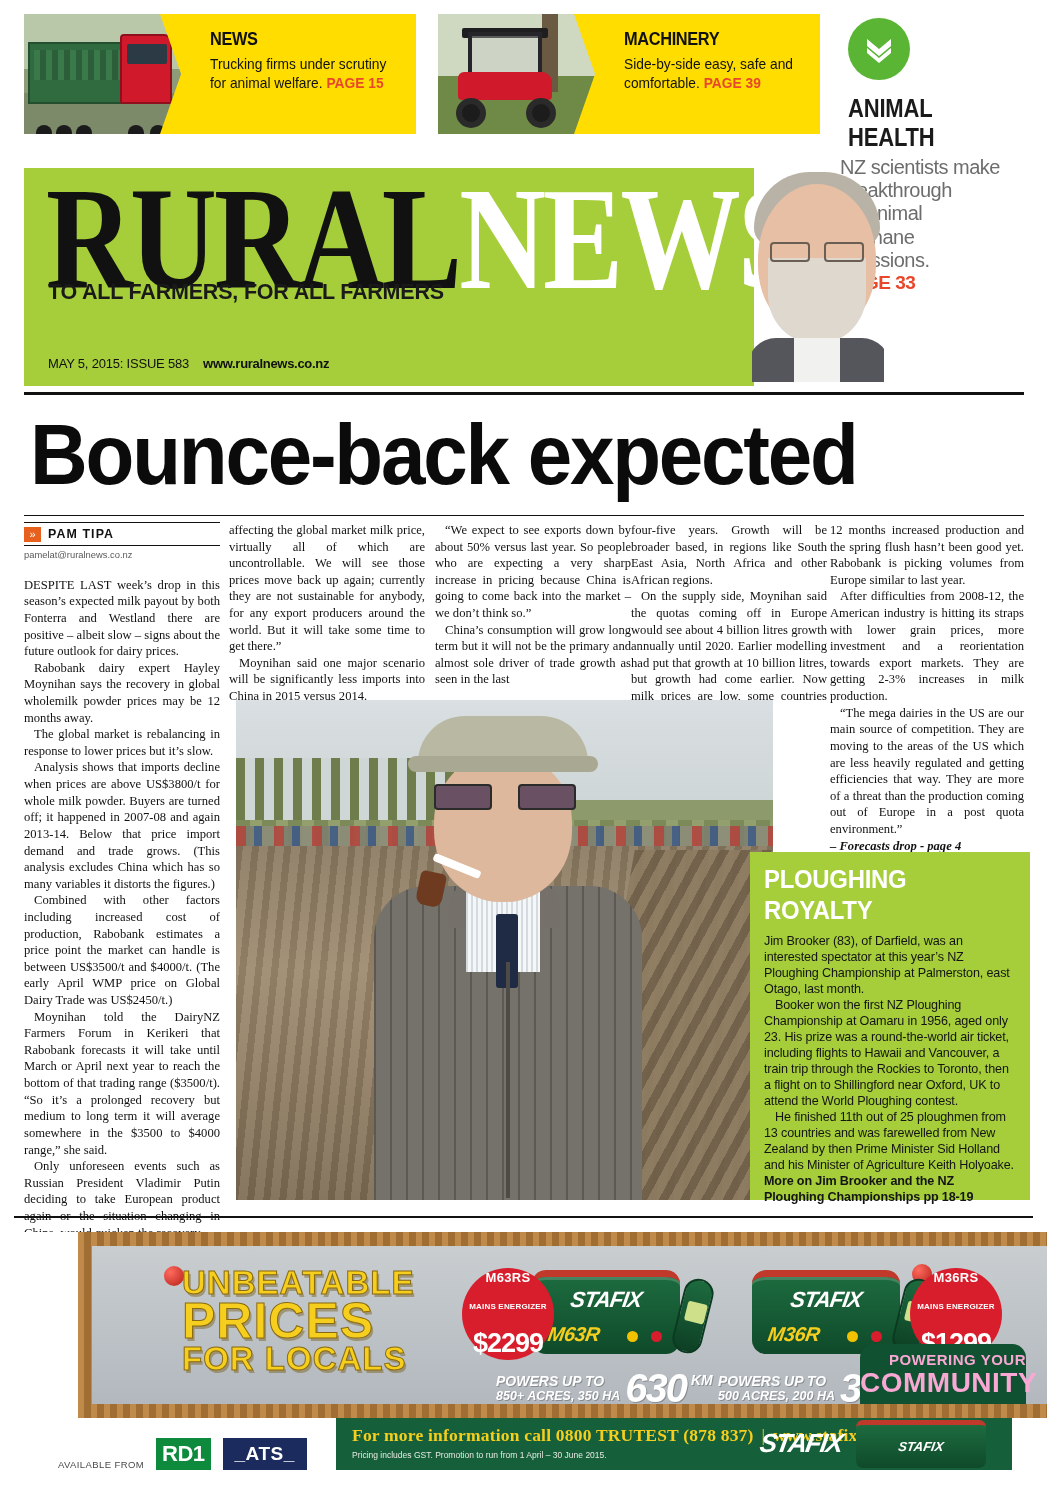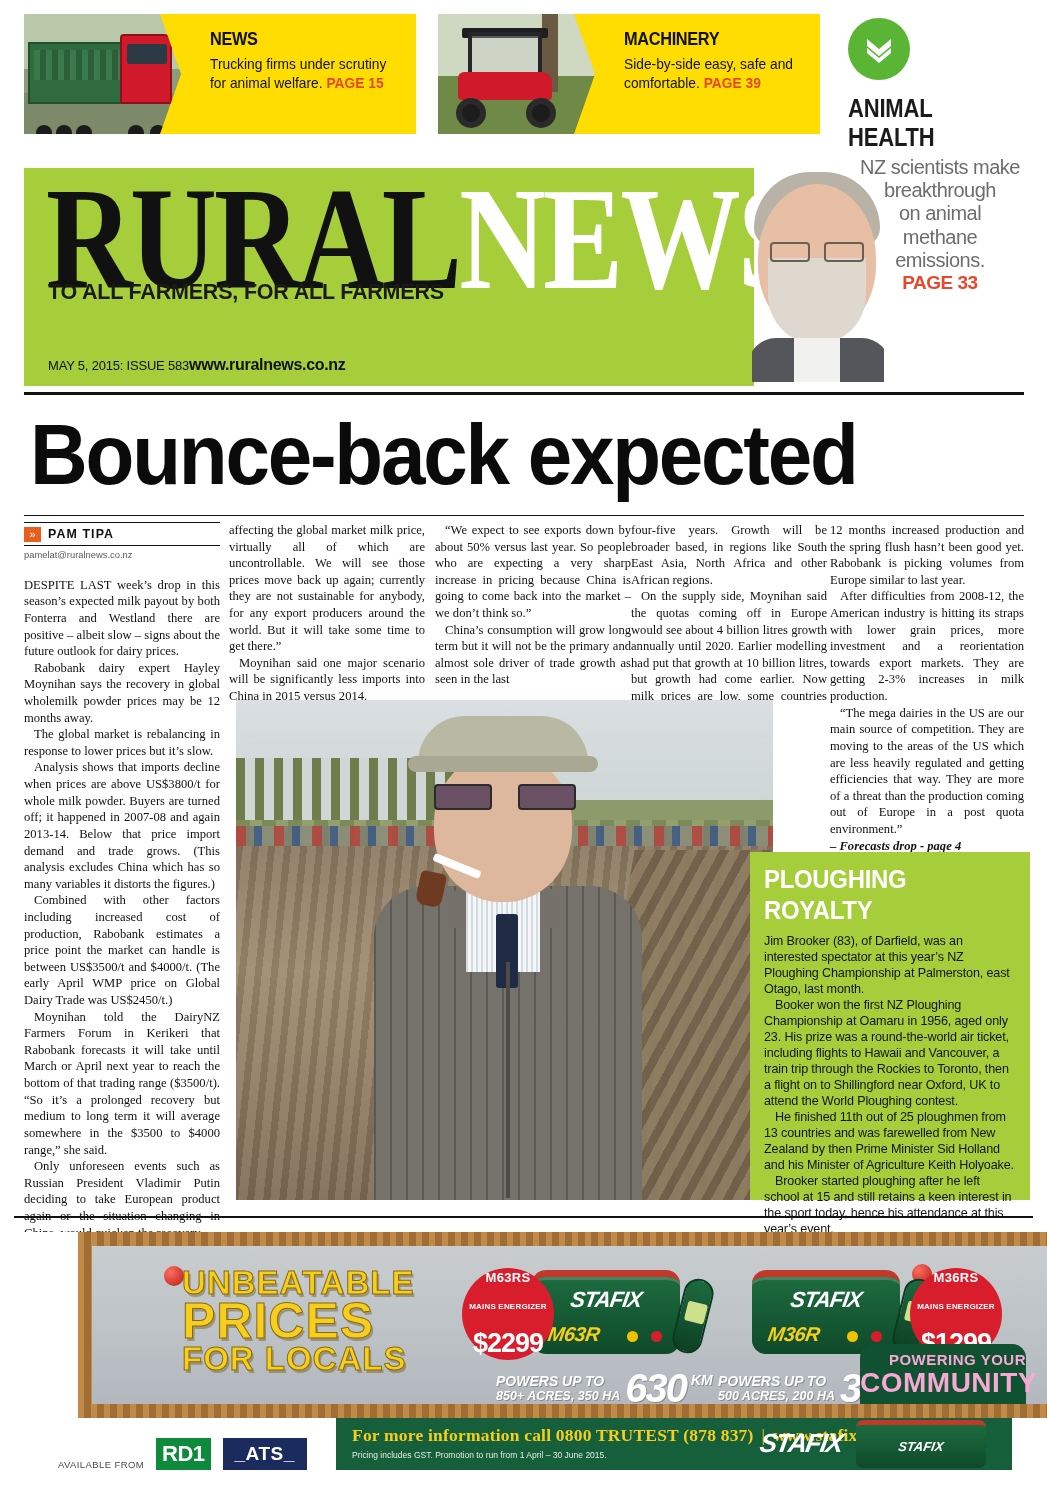--- a/index.html
+++ b/index.html
@@ -71,21 +71,21 @@
     width:62px; height:62px; border-radius:50%; background:#5BB535;
     position:relative; margin-left:8px;
   }
   .chev-circle svg { position:absolute; left:50%; top:50%; transform:translate(-50%,-50%); }
   .promo-kicker {
     font-family:"Liberation Sans Narrow","Liberation Sans",sans-serif;
     font-weight:bold; font-size:25px; color:#1a1a1a; letter-spacing:-0.2px;
     margin:14px 0 4px 8px; transform:scaleX(0.88); transform-origin:left center;
   }
   .promo-text {
-    font-size:20px; line-height:1.16; color:#6d6d6d; text-align:center;
+    font-size:20px; line-height:1.16; color:#6d6d6d; text-align:left;
     letter-spacing:-0.5px;
   }
   .promo-text .page-ref { color:#E8472B; font-weight:bold; font-size:19px; }
 
   
   .masthead {
     position:absolute; left:24px; top:168px; width:730px; height:218px;
     background:#A5CE3A;
   }
   .mast-title {
@@ -98,21 +98,21 @@
   .mast-title .rural { color:#111111; }
   .mast-title .news  { color:#FFFFFF; }
   .mast-sub {
     position:absolute; left:24px; top:112px;
     font-weight:bold; font-size:21.5px; letter-spacing:-0.2px; color:#1a1a1a;
   }
   .mast-foot {
     position:absolute; left:24px; top:188px; font-size:13px; color:#111;
   }
   .mast-foot .issue{ letter-spacing:-0.2px; }
-  .mast-foot .url{ font-weight:bold; font-size:16px; margin-left:0; letter-spacing:-0.3px; }
+  .mast-foot .url{ font-weight:bold; font-size:13px; margin-left:14px; letter-spacing:-0.3px; }
 
   
   .mast-photo {
     position:absolute; left:752px; top:166px; width:132px; height:216px; overflow:hidden;
   }
   .face { position:absolute; left:6px; top:18px; width:118px; height:150px; border-radius:50% 50% 46% 46%; background:#e6bfa4; }
   .hair { position:absolute; left:2px; top:6px; width:126px; height:74px; border-radius:63px 63px 20px 20px; background:#b9b2a6; }
   .beard{ position:absolute; left:16px; top:92px; width:98px; height:86px; border-radius:0 0 50px 50px; background:#ded8cf; }
   .glasses{ position:absolute; left:14px; top:76px; width:102px; height:20px; }
   .glasses div{ position:absolute; top:0; width:40px; height:20px; border:2px solid #6a5f52; border-radius:4px; }
@@ -490,21 +490,20 @@
     <div class="f-bowl"></div>
   </div>
 </div>
 
 <div class="ploughbox">
   <div class="pb-title">PLOUGHING ROYALTY</div>
   <div class="pb-body">
     <p class="nodent">Jim Brooker (83), of Darfield, was an interested spectator at this year’s NZ Ploughing Championship at Palmerston, east Otago, last month.</p>
     <p>Booker won the first NZ Ploughing Championship at Oamaru in 1956, aged only 23. His prize was a round-the-world air ticket, including flights to Hawaii and Vancouver, a train trip through the Rockies to Toronto, then a flight on to Shillingford near Oxford, UK to attend the World Ploughing contest.</p>
     <p>He finished 11th out of 25 ploughmen from 13 countries and was farewelled from New Zealand by then Prime Minister Sid Holland and his Minister of Agriculture Keith Holyoake.</p>
-    <p>Brooker started ploughing after he left school at 15 and still retains a keen interest in the sport today, hence his attendance at this year’s event.</p>
     <p class="bold">More on Jim Brooker and the NZ Ploughing Championships pp 18-19</p>
   </div>
 </div>
 
 <div class="bottom-rule"></div>
 
 <div class="advert">
 
   <div class="ad-frame">
     <div class="ad-inner"></div>

